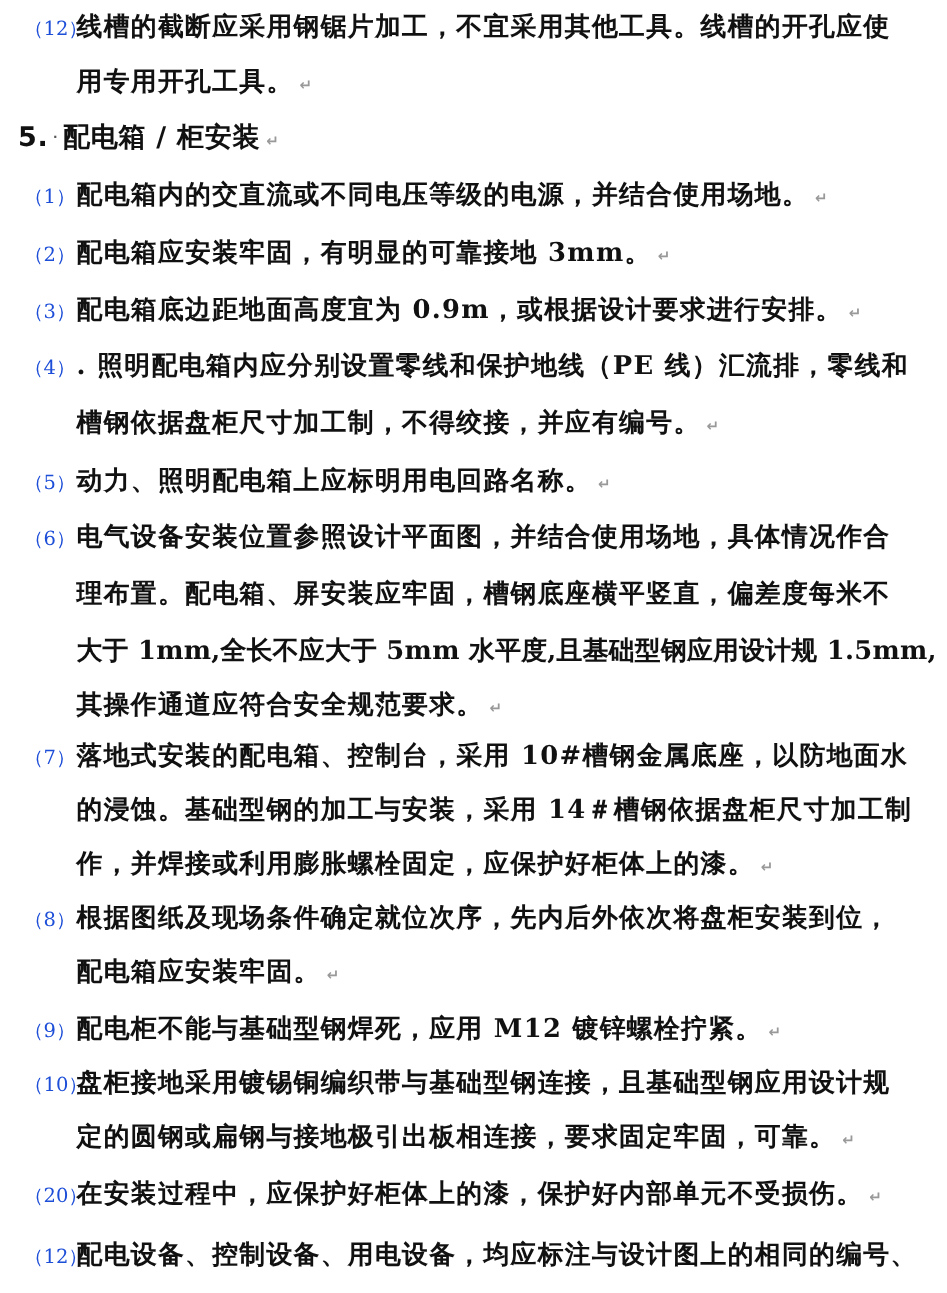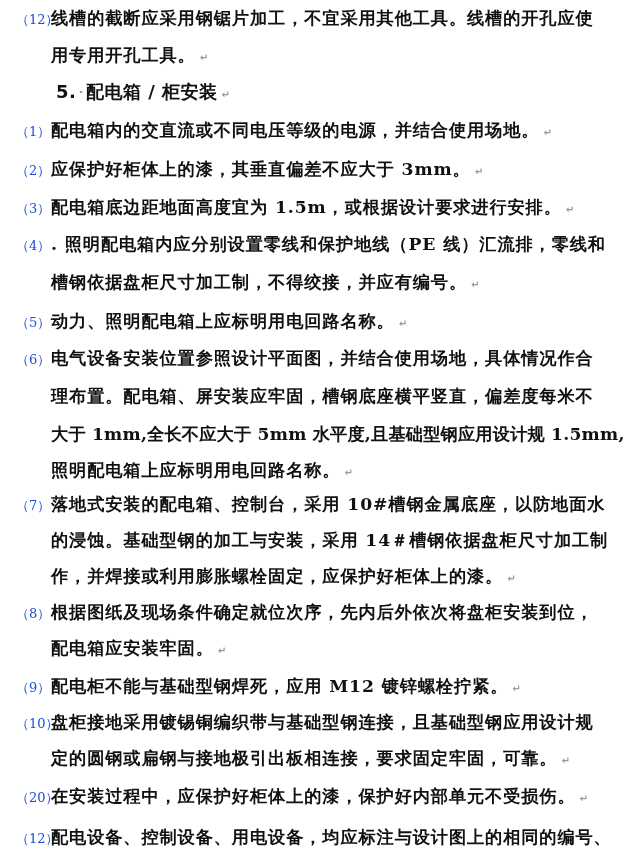--- a/index.html
+++ b/index.html
@@ -64,37 +64,37 @@
 <body>
 
 <div class="line" style="top:7px;">
   <span class="num">（12）</span>
   <span class="body-text">线槽的截断应采用钢锯片加工，不宜采用其他工具。线槽的开孔应使</span>
 </div>
 <div class="line" style="top:44px;">
   <span class="body-text"><span>用专用开孔工具。</span><span class="mark">↵</span></span>
 </div>
 
-<div class="heading" style="top:81px;margin-left:44px;">
+<div class="heading" style="top:81px;">
   <span>5.</span><span class="dot">·</span><span>配电箱 / 柜安装</span><span class="mark">↵</span>
 </div>
 
 <div class="line" style="top:119px;">
   <span class="num">（1）</span>
   <span class="body-text"><span>配电箱内的交直流或不同电压等级的电源，并结合使用场地。</span><span class="mark">↵</span></span>
 </div>
 
 <div class="line" style="top:158px;">
   <span class="num">（2）</span>
-  <span class="body-text"><span>应保护好柜体上的漆，其垂直偏差不应大于 3mm。</span><span class="mark">↵</span></span>
+  <span class="body-text"><span>配电箱应安装牢固，有明显的可靠接地 3mm。</span><span class="mark">↵</span></span>
 </div>
 
 <div class="line" style="top:196px;">
   <span class="num">（3）</span>
-  <span class="body-text"><span>配电箱底边距地面高度宜为 1.5m，或根据设计要求进行安排。</span><span class="mark">↵</span></span>
+  <span class="body-text"><span>配电箱底边距地面高度宜为 0.9m，或根据设计要求进行安排。</span><span class="mark">↵</span></span>
 </div>
 
 <div class="line" style="top:233px;">
   <span class="num">（4）</span>
   <span class="body-text">. 照明配电箱内应分别设置零线和保护地线（PE 线）汇流排，零线和</span>
 </div>
 <div class="line" style="top:271px;">
   <span class="body-text"><span>槽钢依据盘柜尺寸加工制，不得绞接，并应有编号。</span><span class="mark">↵</span></span>
 </div>
 
@@ -107,21 +107,21 @@
   <span class="num">（6）</span>
   <span class="body-text">电气设备安装位置参照设计平面图，并结合使用场地，具体情况作合</span>
 </div>
 <div class="line" style="top:385px;">
   <span class="body-text">理布置。配电箱、屏安装应牢固，槽钢底座横平竖直，偏差度每米不</span>
 </div>
 <div class="line" style="top:423px;">
   <span class="body-text" style="letter-spacing:0.2px;">大于 1mm,全长不应大于 5mm 水平度,且基础型钢应用设计规 1.5mm,</span>
 </div>
 <div class="line" style="top:459px;">
-  <span class="body-text"><span>照明配电箱上应标明用电回路名称。</span><span class="mark">↵</span></span>
+  <span class="body-text"><span>其操作通道应符合安全规范要求。</span><span class="mark">↵</span></span>
 </div>
 
 <div class="line" style="top:493px;">
   <span class="num">（7）</span>
   <span class="body-text">落地式安装的配电箱、控制台，采用 10#槽钢金属底座，以防地面水</span>
 </div>
 <div class="line" style="top:529px;">
   <span class="body-text">的浸蚀。基础型钢的加工与安装，采用 14＃槽钢依据盘柜尺寸加工制</span>
 </div>
 <div class="line" style="top:565px;">

